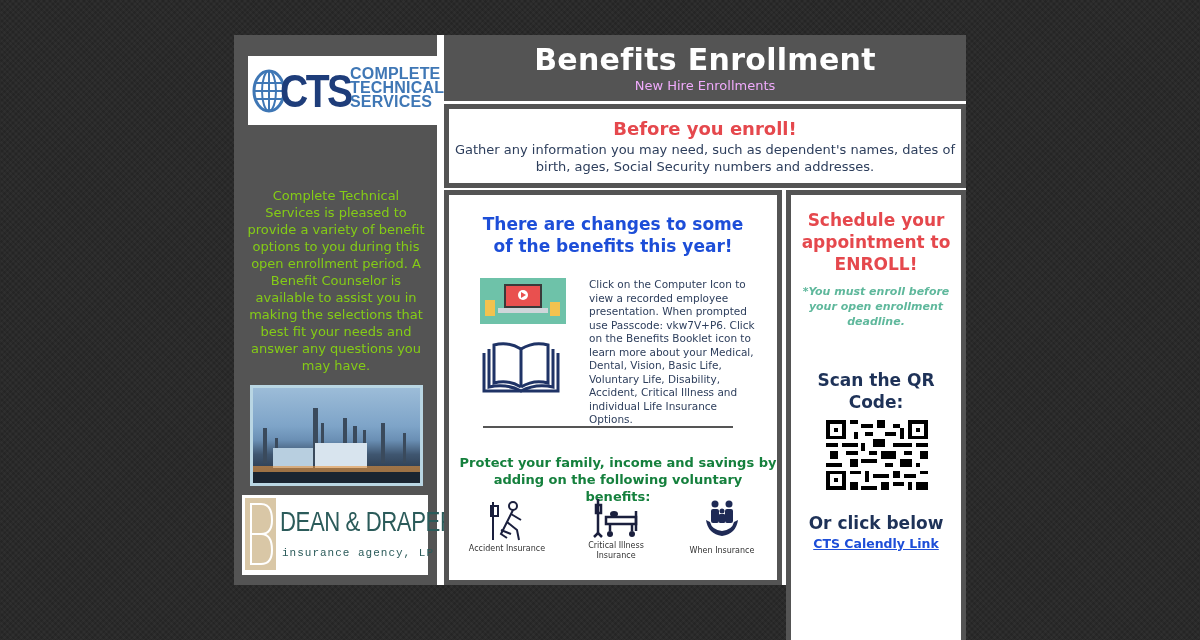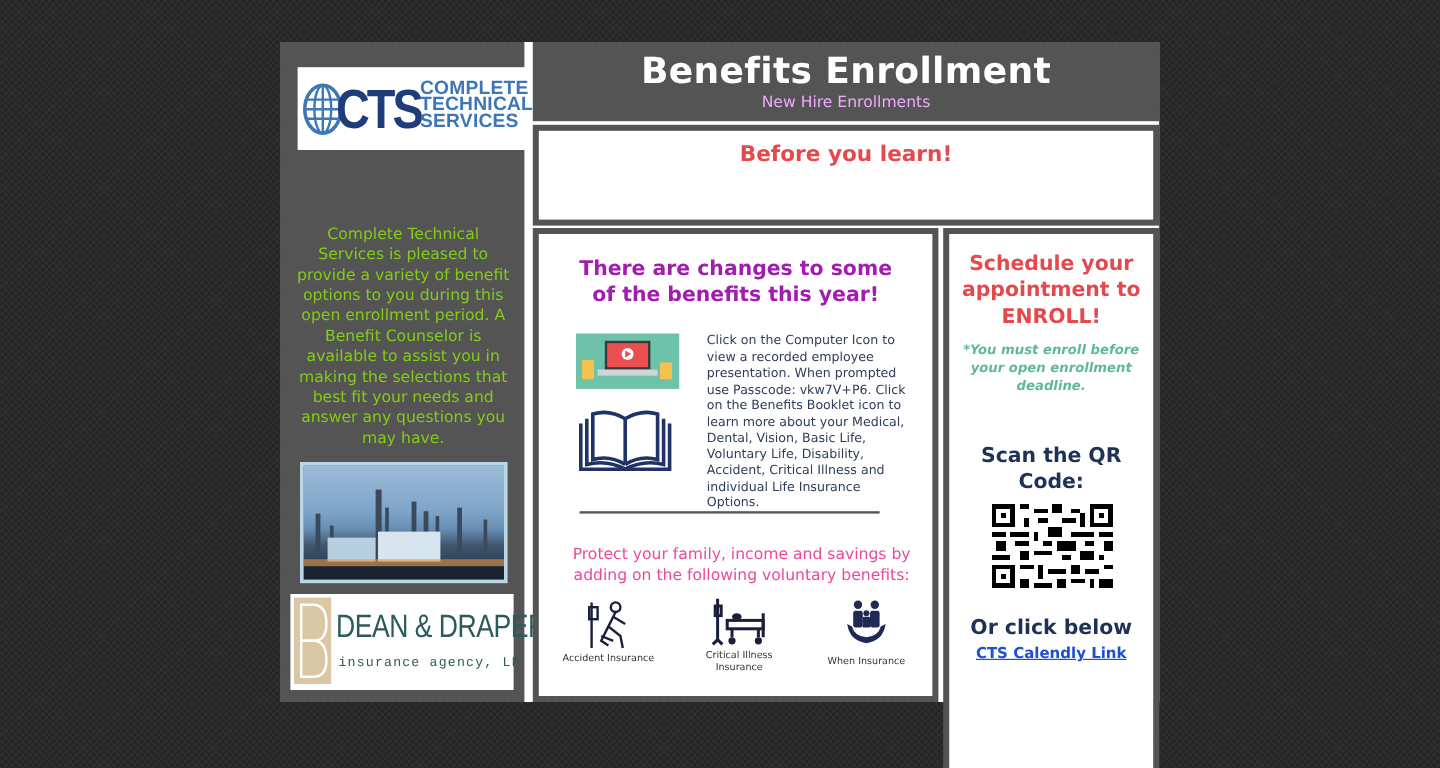--- a/index.html
+++ b/index.html
@@ -69,29 +69,29 @@
     background: #545454; text-align: center; color: #fff;
   }
   .header-title { font-size: 30px; font-weight: bold; line-height: 36px; padding-top: 7px; letter-spacing: 0.3px; }
   .header-sub { font-size: 13px; line-height: 16px; color: #f0abfc; }
   .framed { position: absolute; background: #545454; }
   .framed-inner { position: absolute; left: 5px; top: 5px; right: 5px; bottom: 5px; background: #fff; }
   .before { left: 210px; top: 69px; width: 522px; height: 84px; }
   .before-title { color: #e5484d; font-size: 18px; font-weight: bold; text-align: center; margin-top: 9px; line-height: 22px; }
   .before-body { color: #2d3e5c; font-size: 13px; line-height: 17px; text-align: center; margin-top: 1px; }
   .changes { left: 210px; top: 155px; width: 338px; height: 395px; }
-  .changes-title { color: #a21caf; font-size: 17px; font-weight: bold; text-align: center; line-height: 22px; margin-top: 18px; padding: 0 30px; }
+  .changes-title { color: #1d4ed8; font-size: 17px; font-weight: bold; text-align: center; line-height: 22px; margin-top: 18px; padding: 0 30px; }
   .computer-icon { position: absolute; left: 31px; top: 83px; width: 86px; height: 46px; background: #6ec2a9; }
   .book-icon { position: absolute; left: 33px; top: 144px; width: 78px; height: 54px; }
   .changes-body {
     position: absolute; left: 140px; top: 83px; width: 170px;
     font-size: 10.5px; line-height: 13.5px; color: #2d3e5c;
   }
   .changes-rule { position: absolute; left: 34px; top: 231px; width: 250px; height: 2px; background: #555; }
-  .protect { position: absolute; left: 10px; top: 259px; width: 318px; color: #ec4899; font-size: 13px; font-weight: normal; text-align: center; line-height: 17px; }
+  .protect { position: absolute; left: 10px; top: 259px; width: 318px; color: #15803d; font-size: 13px; font-weight: bold; text-align: center; line-height: 17px; }
   .benefit { position: absolute; top: 305px; width: 90px; text-align: center; }
   .benefit svg { display: block; margin: 0 auto; }
   .benefit-label { font-size: 8px; line-height: 10px; color: #333; margin-top: 2px; }
   .schedule { left: 552px; top: 155px; width: 180px; height: 471px; }
   .schedule-title { color: #e5484d; font-size: 17px; font-weight: bold; text-align: center; line-height: 22px; margin-top: 14px; }
   .schedule-note { color: #5fb89c; font-size: 11px; font-style: italic; font-weight: bold; text-align: center; line-height: 15px; margin-top: 9px; padding: 0 10px; }
   .scan-title { position: absolute; left: 0; right: 0; top: 174px; color: #1e3258; font-size: 17px; font-weight: bold; text-align: center; line-height: 22px; }
   .qr { position: absolute; left: 34px; top: 225px; width: 104px; height: 70px; }
   .or-click { position: absolute; left: 0; right: 0; top: 318px; color: #1e3258; font-size: 17px; font-weight: bold; text-align: center; }
   .calendly { position: absolute; left: 0; right: 0; top: 341px; color: #1d4ed8; font-size: 12.5px; font-weight: bold; text-align: center; text-decoration: underline; cursor: pointer; }
@@ -153,21 +153,22 @@
     </div>
   </div>
 
   <div class="header">
     <div class="header-title">Benefits Enrollment</div>
     <div class="header-sub">New Hire Enrollments</div>
   </div>
 
   <div class="framed before">
     <div class="framed-inner">
-      <div class="before-title">Before you learn!</div>
+      <div class="before-title">Before you enroll!</div>
+      <div class="before-body">Gather any information you may need, such as dependent's names, dates of birth, ages, Social Security numbers and addresses.</div>
     </div>
   </div>
 
   <div class="framed changes">
     <div class="framed-inner">
       <div class="changes-title">There are changes to some of the benefits this year!</div>
 
       <div class="computer-icon">
         <svg width="86" height="46" viewBox="0 0 86 46">
           <rect x="0" y="0" width="86" height="46" fill="#6ec2a9"></rect>

